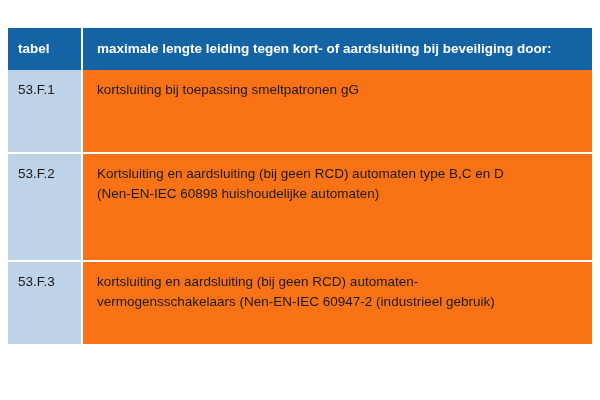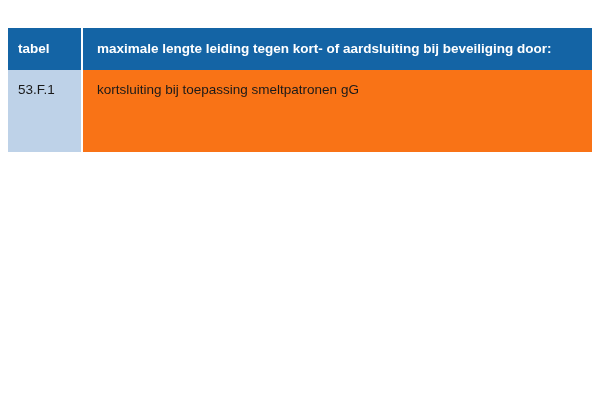--- a/index.html
+++ b/index.html
@@ -98,16 +98,30 @@
           <th>maximale lengte leiding tegen kort- of aardsluiting bij beveiliging door:</th>
         </tr>
       </thead>
       <tbody>
         <tr class="row-1">
           <td class="key-cell">53.F.1</td>
           <td class="desc-cell">
             <span class="desc-line">kortsluiting bij toepassing smeltpatronen gG</span>
           </td>
         </tr>
+        <tr class="row-2">
+          <td class="key-cell">53.F.2</td>
+          <td class="desc-cell">
+            <span class="desc-line">Kortsluiting en aardsluiting (bij geen RCD) automaten type B,C en D</span>
+            <span class="desc-line">(Nen-EN-IEC 60898 huishoudelijke automaten)</span>
+          </td>
+        </tr>
+        <tr class="row-3">
+          <td class="key-cell">53.F.3</td>
+          <td class="desc-cell">
+            <span class="desc-line">kortsluiting en aardsluiting (bij geen RCD) automaten-</span>
+            <span class="desc-line">vermogensschakelaars (Nen-EN-IEC 60947-2 (industrieel gebruik)</span>
+          </td>
+        </tr>
       </tbody>
     </table>
   </div>
 </div>
 
 </body></html>

